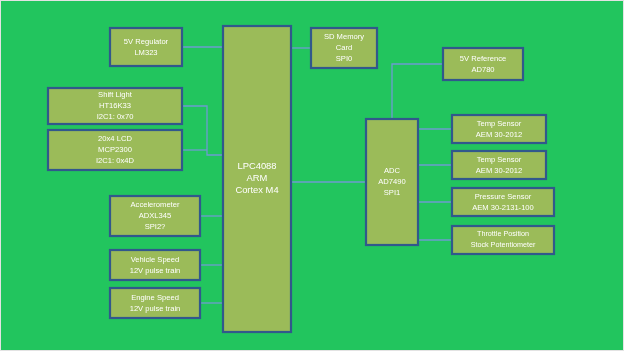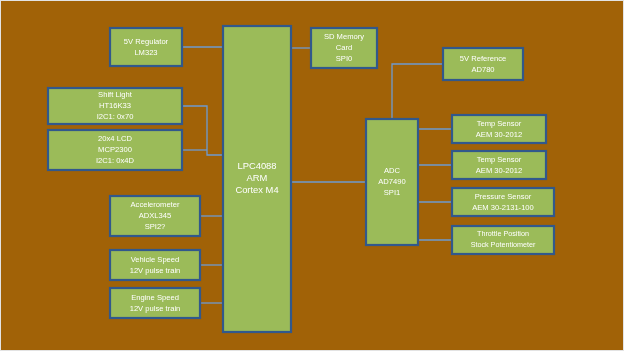--- a/index.html
+++ b/index.html
@@ -10,21 +10,21 @@
   body {
     width: 624px;
     height: 351px;
     font-family: "Liberation Sans", sans-serif;
     overflow: hidden;
   }
   #diagram-root {
     position: relative;
     width: 624px;
     height: 351px;
-    background: #a16207;
+    background: #22c55e;
   }
   svg#diagram-svg {
     position: absolute;
     left: 0;
     top: 0;
     width: 624px;
     height: 351px;
     display: block;
   }
   .node-rect {

